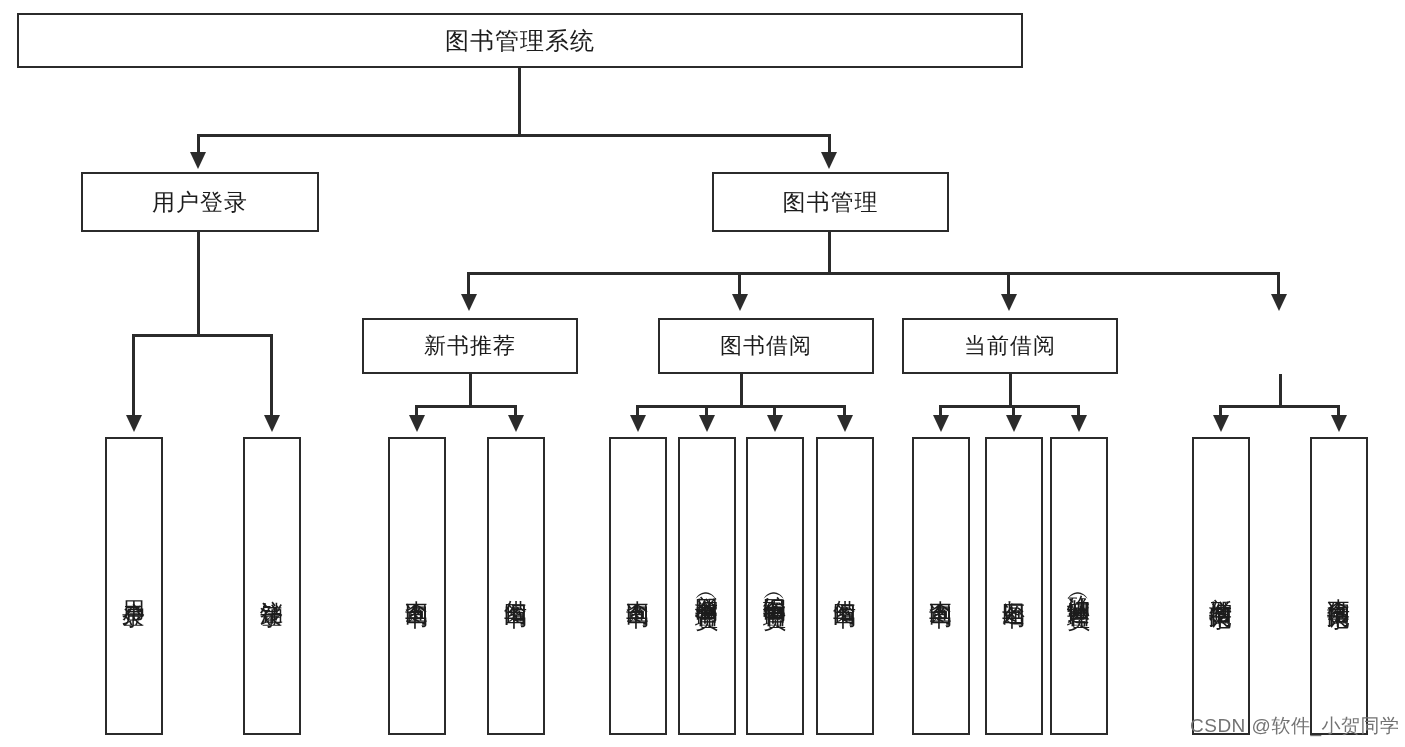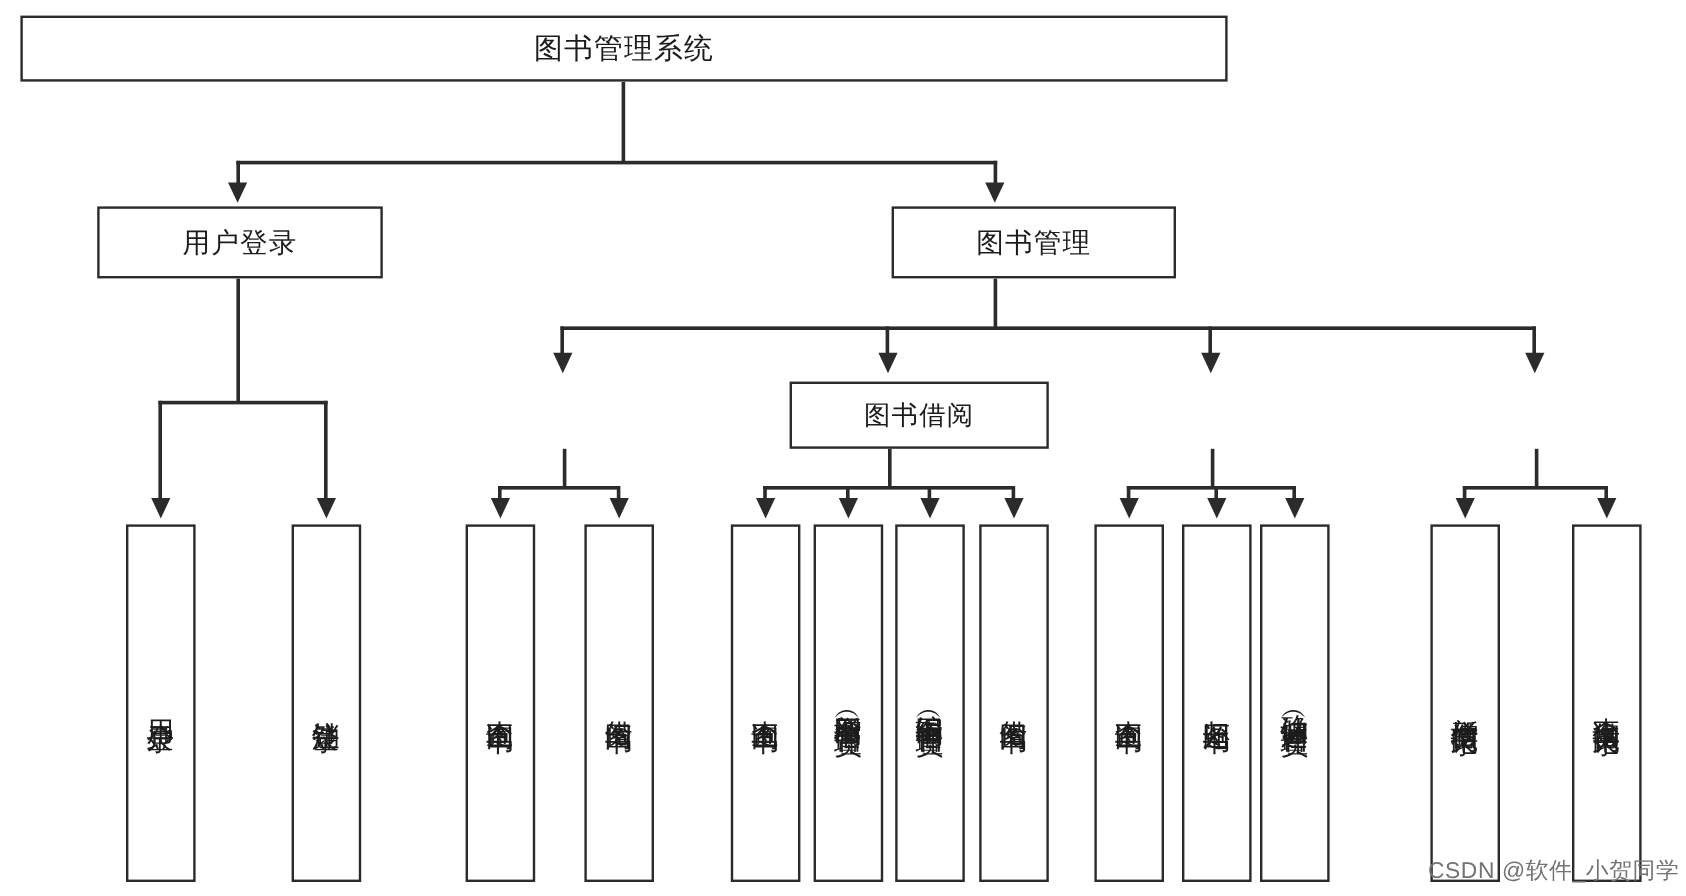--- a/index.html
+++ b/index.html
@@ -142,29 +142,35 @@
   <div class="arrow" style="left:1331px; top:415px;"></div>
 
   <div class="node root" style="left:17px; top:13px; width:1006px; height:55px;">
     <span class="label">图书管理系统</span>
   </div>
 
   <div class="node level1" style="left:81px; top:172px; width:238px; height:60px;">
     <span class="label">用户登录</span>
   </div>
 
-  <div class="node level1" style="left:712px; top:172px; width:237px; height:60px;margin-left:31px;">
+  <div class="node level1" style="left:712px; top:172px; width:237px; height:60px;">
     <span class="label">图书管理</span>
   </div>
 
+  <div class="node level2" style="left:362px; top:318px; width:216px; height:56px;">
+    <span class="label">新书推荐</span>
+  </div>
 
   <div class="node level2" style="left:658px; top:318px; width:216px; height:56px;">
     <span class="label">图书借阅</span>
   </div>
 
+  <div class="node level2" style="left:902px; top:318px; width:216px; height:56px;">
+    <span class="label">当前借阅</span>
+  </div>
 
 
   <div class="node leaf" style="left:105px; top:437px; width:58px; height:298px;">
     <span class="label">用户登录</span>
   </div>
   <div class="node leaf" style="left:243px; top:437px; width:58px; height:298px;">
     <span class="label">注销登录</span>
   </div>
   <div class="node leaf" style="left:388px; top:437px; width:58px; height:298px;">
     <span class="label">查询图书</span>

